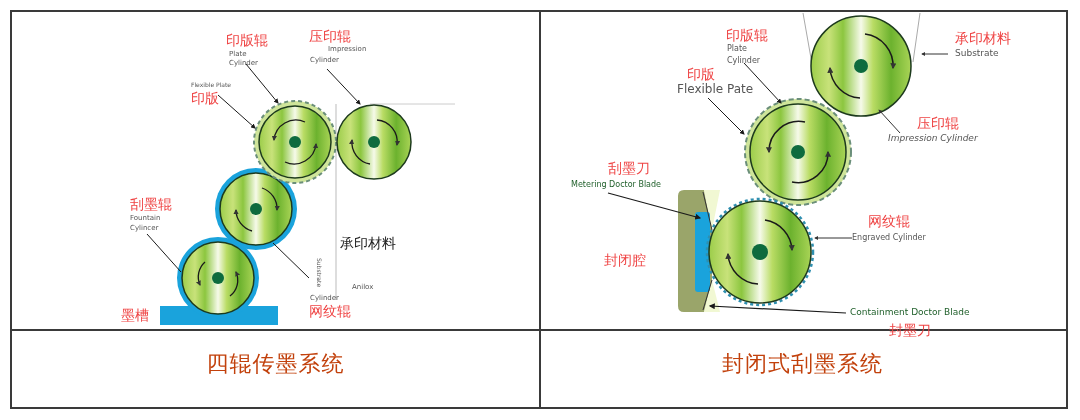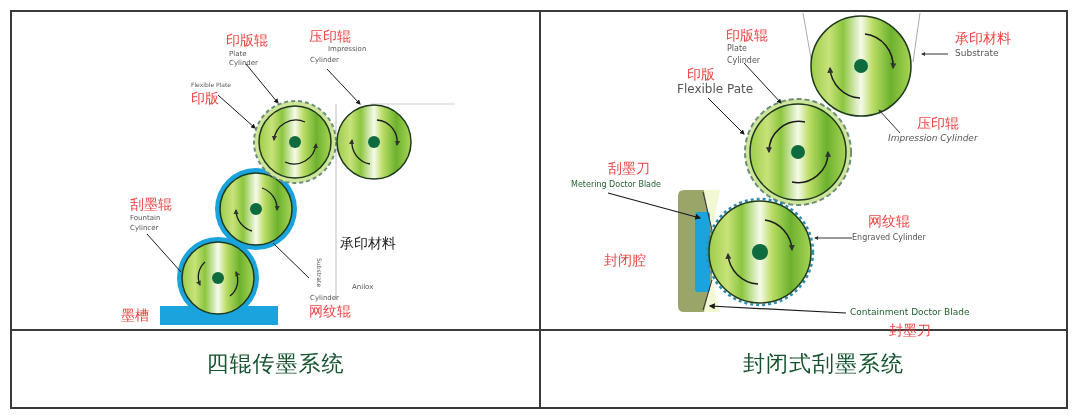--- a/index.html
+++ b/index.html
@@ -4,23 +4,23 @@
 <style>
   html, body { margin:0; padding:0; background:#ffffff; }
   body { width:1080px; height:420px; position:relative; overflow:hidden;
          font-family:"DejaVu Sans", sans-serif; color:#222; }
   .frame { position:absolute; left:10px; top:10px; width:1058px; height:399px;
            border:2px solid #3a3a3a; box-sizing:border-box; }
   .vdiv { position:absolute; left:539px; top:10px; width:2px; height:399px; background:#3a3a3a; }
   .hdiv { position:absolute; left:10px; top:329px; width:1058px; height:2px; background:#3a3a3a; }
   svg.diag { position:absolute; left:0; top:0; }
   .caption { position:absolute; top:331px; height:66px; display:flex; align-items:center;
-             justify-content:center; font-size:22px; color:#14532d; letter-spacing:1px; }
+             justify-content:center; font-size:22px; color:#c2410c; letter-spacing:1px; }
   .cap-left { left:12px; width:527px; }
-  .cap-right { left:535px; width:527px; padding-left:50px; box-sizing:border-box; }
+  .cap-right { left:514px; width:527px; padding-left:50px; box-sizing:border-box; }
   .lbl { position:absolute; white-space:nowrap; line-height:1.15; }
   .zh { font-size:14px; color:#ef4444; }
   .en { font-size:7px; color:#555; }
   .en-m { font-size:9px; color:#555; }
   .en-b { font-size:9px; font-weight:normal; color:#1f5f2a; }
   .zh-l { font-size:14px; color:#222; }
 </style>
 </head>
 <body>
 

